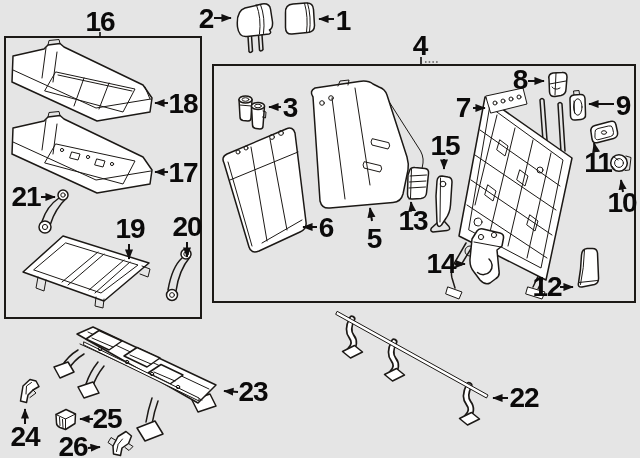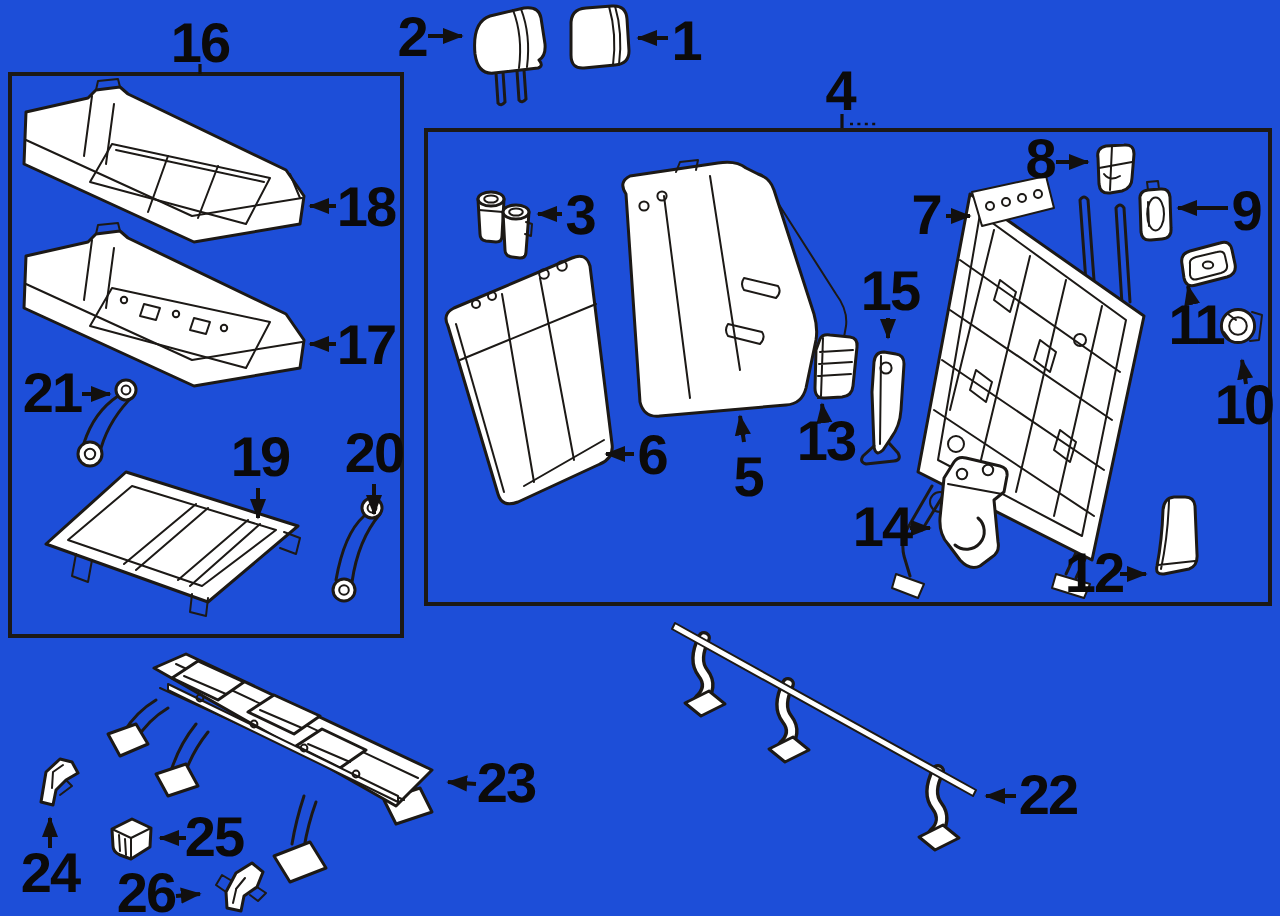--- a/index.html
+++ b/index.html
@@ -1,16 +1,16 @@
 <!DOCTYPE html>
 <html><head>
 <meta charset="utf-8">
 <style>
   html,body{margin:0;padding:0;background:#ffffff;}
-  .stage{position:relative;width:640px;height:458px;background:#1d4ed8;overflow:hidden;
+  .stage{position:relative;width:640px;height:458px;background:#e5e5e5;overflow:hidden;
          font-family:"Liberation Sans",sans-serif;}
   svg{display:block}
   .ln{fill:none;stroke:#1c1916;stroke-width:1.5;stroke-linejoin:round;stroke-linecap:round;}
   .wf{fill:#ffffff;stroke:#1c1916;stroke-width:1.5;stroke-linejoin:round;stroke-linecap:round;}
   .thin{stroke-width:1;}
   .box{fill:none;stroke:#1c1916;stroke-width:2;}
   .ldr{fill:none;stroke:#121010;stroke-width:2;stroke-linecap:butt;}
   .tick{fill:none;stroke:#121010;stroke-width:1.6;}
   .dots{fill:none;stroke:#121010;stroke-width:1.2;stroke-dasharray:1.5 2.2;}
   .hko{fill:none;stroke:#1c1916;stroke-width:7;stroke-linecap:round;}

